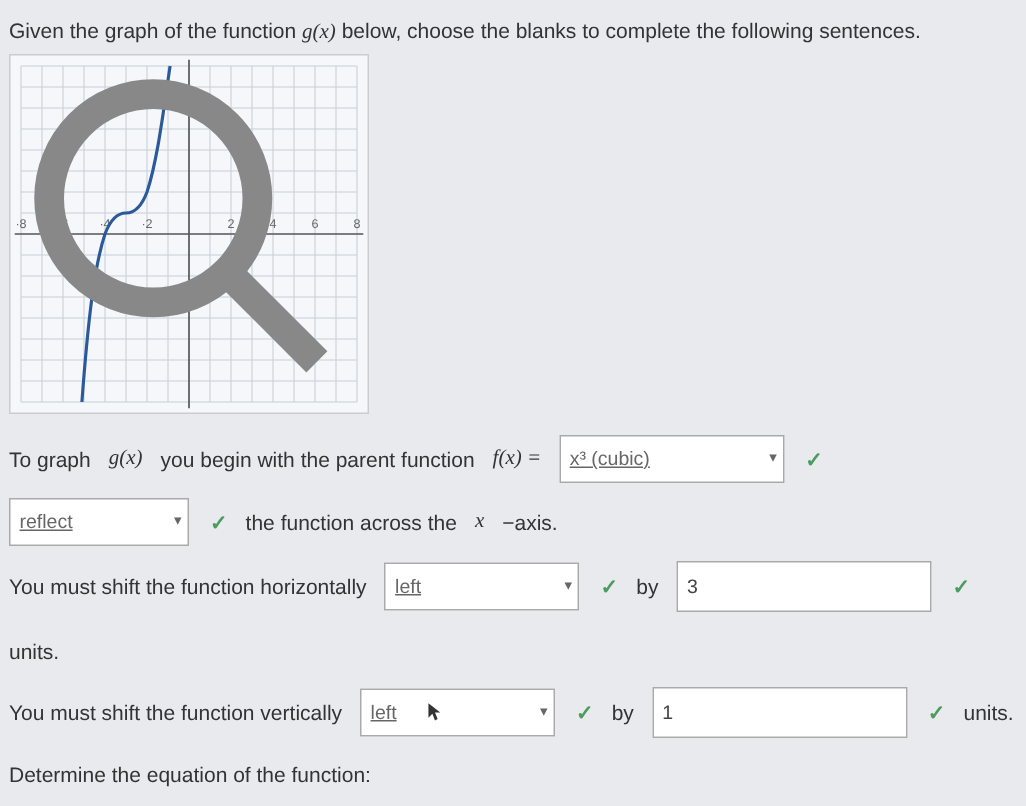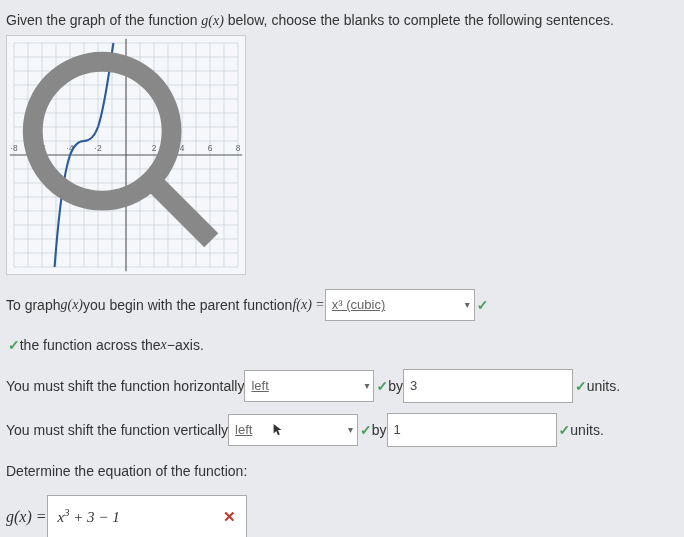--- a/index.html
+++ b/index.html
@@ -30,21 +30,21 @@
       bottom: 4px; right: 4px;
       width: 18px; height: 18px;
       color: #888;
     }
     .line {
       margin: 10px 0;
       line-height: 2;
       display: flex;
       align-items: center;
       flex-wrap: wrap;
-      gap: 0;
+      gap: 12px;
     }
     .dropdown {
       background: #fff;
       border: 1px solid #aaa;
       padding: 2px 18px 2px 6px;
       font-size: 13px;
       color: #666;
       position: relative;
       display: inline-flex;
       align-items: center;
@@ -167,20 +167,21 @@
 <div class="line">
   <span>To graph </span>
   <span class="math-var">g(x)</span>
   <span> you begin with the parent function </span>
   <span class="math-var">f(x) = </span>
   <span class="dropdown wide-dd">x³ (cubic)</span>
   <span class="check">✓</span>
 </div>
 
 <div class="line">
+  <span class="dropdown med-dd">reflect</span>
   <span class="check">✓</span>
   <span> the function across the </span>
   <span class="math-var">x</span>
   <span>−axis.</span>
 </div>
 
 <div class="line">
   <span>You must shift the function horizontally </span>
   <span class="dropdown sml-dd">left</span>
   <span class="check">✓</span>

